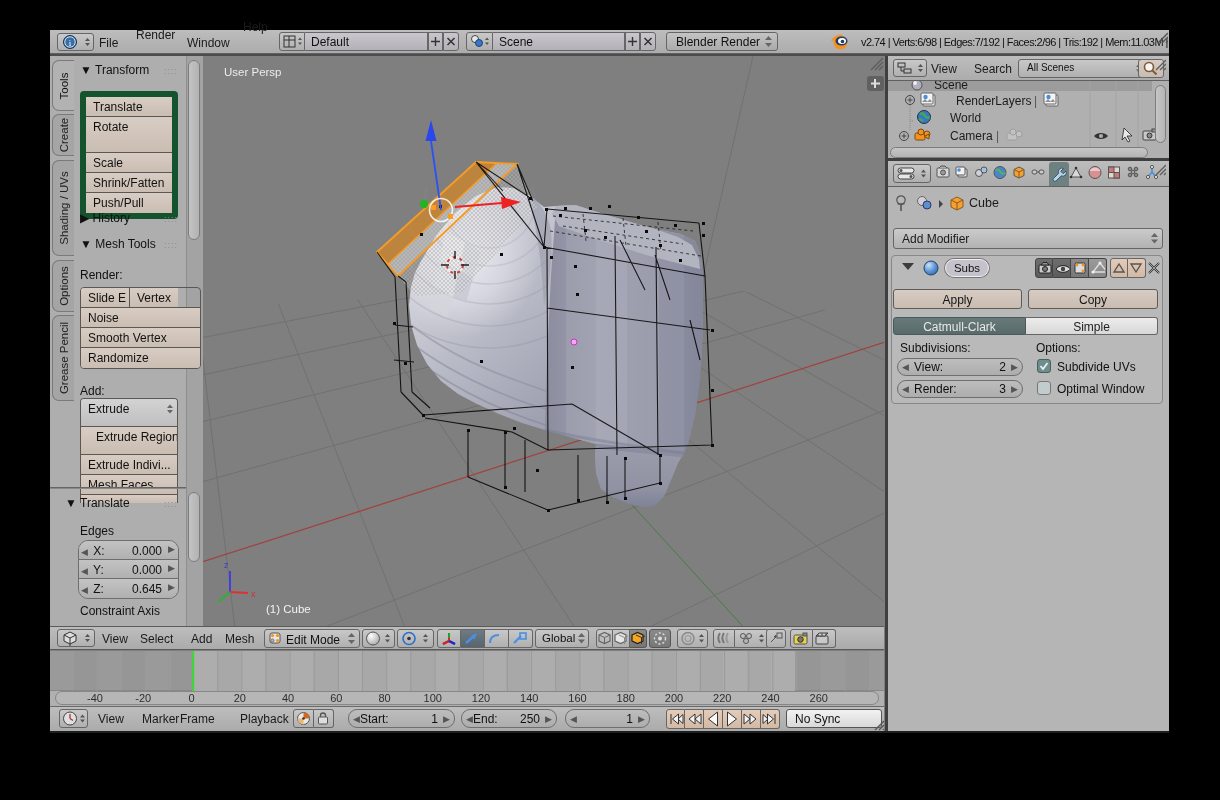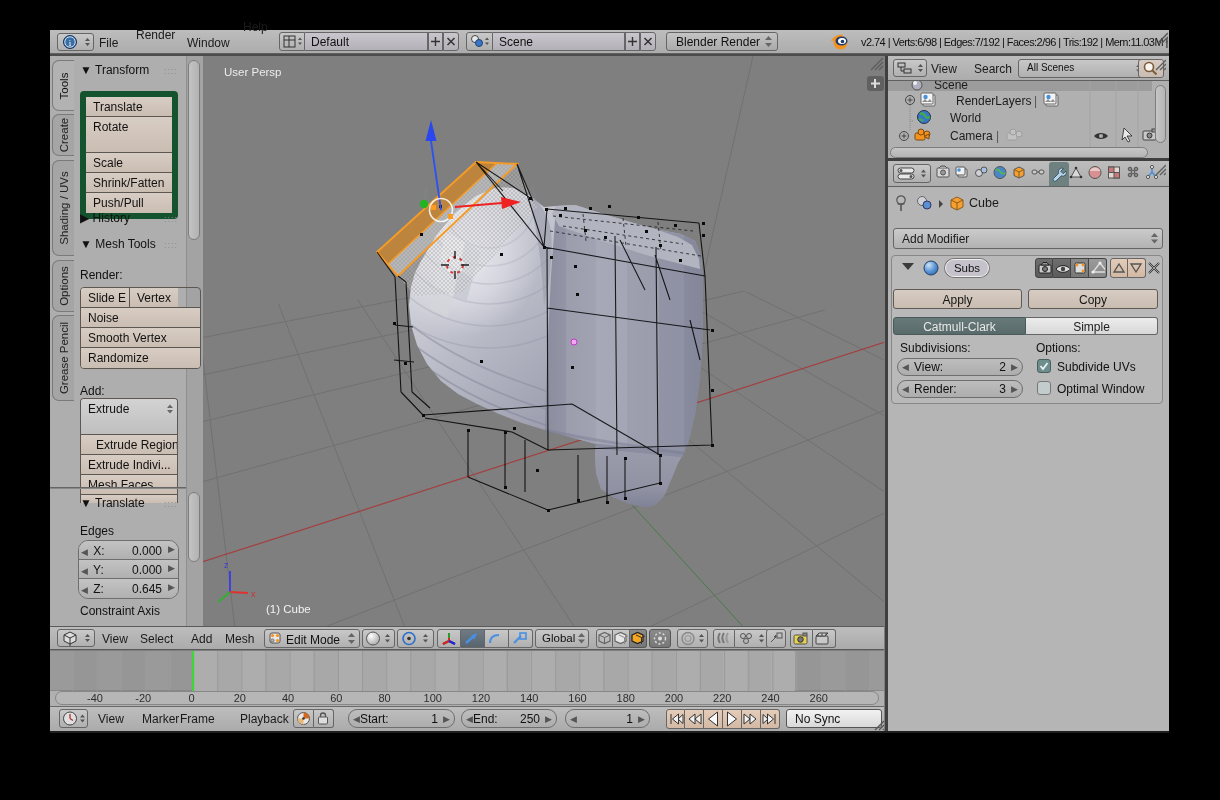--- a/index.html
+++ b/index.html
@@ -121,33 +121,33 @@
 <div style="height:20px;border-bottom:1px solid #5c5751;display:flex">
       <div class="txt" style="background:linear-gradient(#d8cdc4,#cabdb2);width:49px;padding:3px 0 0 7px;border-right:1px solid #5c5751">Slide E</div>
       <div class="txt" style="background:linear-gradient(#d8cdc4,#cabdb2);width:48px;padding:3px 0 0 7px">Vertex</div>
     </div>
 <div class="txt" style="background:linear-gradient(#d8cdc4,#cabdb2);height:20px;padding:3px 0 0 7px;border-bottom:1px solid #5c5751">Noise</div>
 <div class="txt" style="background:linear-gradient(#d8cdc4,#cabdb2);height:20px;padding:3px 0 0 7px;border-bottom:1px solid #5c5751">Smooth Vertex</div>
 <div class="txt" style="background:linear-gradient(#d8cdc4,#cabdb2);height:20px;padding:3px 0 0 7px">Randomize</div>
 </div>
 <div class="abs txt" style="left:80px;top:384px">Add:</div>
 <div class="abs" style="left:80px;top:398px;width:98px;border:1px solid #5c5751;border-radius:4px 4px 0 0;border-bottom:none;overflow:hidden">
-<div class="txt" style="background:linear-gradient(#d3d3d3,#bfbfbf);height:36px;padding:3px 0 0 7px;border-bottom:1px solid #5c5751">Extrude<span class="abs" style="right:3px;top:3px">
+<div class="txt" style="background:linear-gradient(#d3d3d3,#bfbfbf);height:28px;padding:3px 0 0 7px;border-bottom:1px solid #5c5751">Extrude<span class="abs" style="right:3px;top:3px">
         <svg width="8" height="14">
           <path d="M1 6l3-3.5L7 6zM1 8l3 3.5L7 8z" fill="#666"></path>
         </svg>
       </span></div>
-<div class="txt" style="background:linear-gradient(#d8cdc4,#cabdb2);height:20px;padding:3px 0 0 15px;border-bottom:1px solid #5c5751">Extrude Region</div>
+<div class="txt" style="background:linear-gradient(#d8cdc4,#cabdb2);height:28px;padding:3px 0 0 15px;border-bottom:1px solid #5c5751">Extrude Region</div>
 <div class="txt" style="background:linear-gradient(#d8cdc4,#cabdb2);height:20px;padding:3px 0 0 7px;border-bottom:1px solid #5c5751">Extrude Indivi...</div>
 <div class="txt" style="background:linear-gradient(#d8cdc4,#cabdb2);height:20px;padding:3px 0 0 7px;border-bottom:1px solid #5c5751">Mesh Faces</div>
 <div class="txt" style="background:linear-gradient(#d8cdc4,#cabdb2);height:8px"></div>
 </div>
 
 <div class="abs" style="left:50px;top:487px;width:136px;height:2px;background:#888;border-top:1px solid #666"></div>
-<div class="abs txt" style="left:80px;top:496px">▼ Translate</div>
+<div class="abs txt" style="left:65px;top:496px">▼ Translate</div>
 <div class="abs" style="left:164px;top:499px;color:#8a8a8a;font-size:9px;letter-spacing:1px">::::</div>
 <div class="abs txt" style="left:80px;top:524px">Edges</div>
 <div class="abs" style="left:78px;top:540px;width:101px;border:1px solid #6e6e6e;border-radius:10px;overflow:hidden">
 <div class="txt" style="background:linear-gradient(#c3c3c3,#b0b0b0);height:19px;border-bottom:1px solid #6e6e6e;padding:3px 0 0 0;position:relative"><span style="color:#555;font-size:9px;padding:0 2px">◀</span> X:<span class="abs" style="right:16px">0.000</span><span class="abs" style="right:3px;color:#555;font-size:9px">▶</span></div>
 <div class="txt abs-rel" style="background:linear-gradient(#c3c3c3,#b0b0b0);height:19px;border-bottom:1px solid #6e6e6e;padding:3px 0 0 0;position:relative"><span style="color:#555;font-size:9px;padding:0 2px">◀</span> Y:<span class="abs" style="right:16px">0.000</span><span class="abs" style="right:3px;color:#555;font-size:9px">▶</span></div>
 <div class="txt" style="background:linear-gradient(#c3c3c3,#b0b0b0);height:19px;padding:3px 0 0 0;position:relative"><span style="color:#555;font-size:9px;padding:0 2px">◀</span> Z:<span class="abs" style="right:16px">0.645</span><span class="abs" style="right:3px;color:#555;font-size:9px">▶</span></div>
 </div>
 <div class="abs txt" style="left:80px;top:604px">Constraint Axis</div>
 <svg class="abs" style="left:203px;top:56px" width="681" height="570" viewBox="0 0 681 570">
 <defs>

